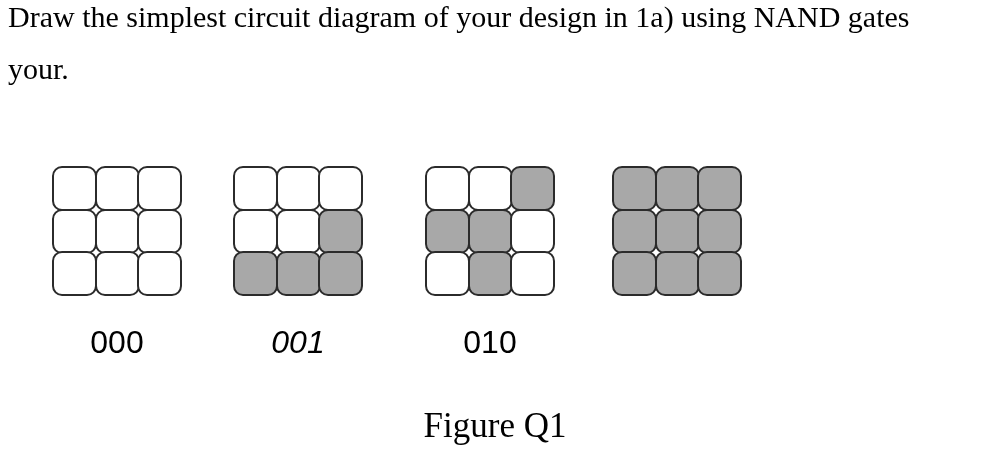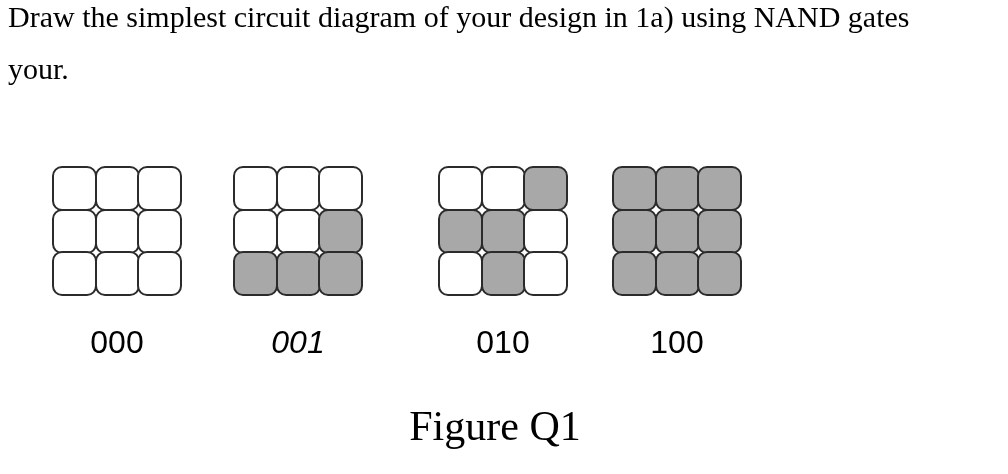--- a/index.html
+++ b/index.html
@@ -31,21 +31,21 @@
     height: 422px;
   }
   .figure-group {
     position: absolute;
     top: 166px;
     width: 130px;
     height: 200px;
   }
   .figure-group:nth-of-type(1) { left: 52px; }
   .figure-group:nth-of-type(2) { left: 233px; font-style: italic; }
-  .figure-group:nth-of-type(3) { left: 438px; text-decoration: underline; }
+  .figure-group:nth-of-type(3) { left: 425px; text-decoration: underline; }
   .figure-group:nth-of-type(4) { left: 612px; }
   .figure-group:nth-of-type(5) { left: 807px; }
   .pattern-grid {
     display: grid;
     grid-template-columns: repeat(3, 42.5px);
     grid-auto-rows: 42.5px;
     width: 127.5px;
     margin-left: 1.25px;
     margin-top: 1.25px;
   }
@@ -67,21 +67,21 @@
     font-family: "Liberation Sans", sans-serif;
     font-size: 32px;
     line-height: 34px;
   }
   .figure-caption {
     position: absolute;
     top: 406px;
     left: 0;
     width: 990px;
     text-align: center;
-    font-size: 42px;
+    font-size: 35px;
     line-height: 40px;
   }
 </style>
 </head>
 <body>
 
 <div class="question">
   <div>Draw the simplest circuit diagram of your design in 1a) using NAND gates</div>
   <div>your.</div>
 </div>
@@ -139,18 +139,17 @@
         <div class="cell" style="background: rgb(168, 168, 168); border-color: rgb(43, 43, 43);"></div>
         <div class="cell" style="background: rgb(168, 168, 168); border-color: rgb(43, 43, 43);"></div>
         <div class="cell" style="background: rgb(168, 168, 168); border-color: rgb(43, 43, 43);"></div>
         <div class="cell" style="background: rgb(168, 168, 168); border-color: rgb(43, 43, 43);"></div>
         <div class="cell" style="background: rgb(168, 168, 168); border-color: rgb(43, 43, 43);"></div>
         <div class="cell" style="background: rgb(168, 168, 168); border-color: rgb(43, 43, 43);"></div>
         <div class="cell" style="background: rgb(168, 168, 168); border-color: rgb(43, 43, 43);"></div>
         <div class="cell" style="background: rgb(168, 168, 168); border-color: rgb(43, 43, 43);"></div>
         <div class="cell" style="background: rgb(168, 168, 168); border-color: rgb(43, 43, 43);"></div>
       </div>
-    <div class="grid-label">100</div>
   </div>
 
   <div class="figure-caption">Figure Q1</div>
 
 </div>
 
 </body></html>

